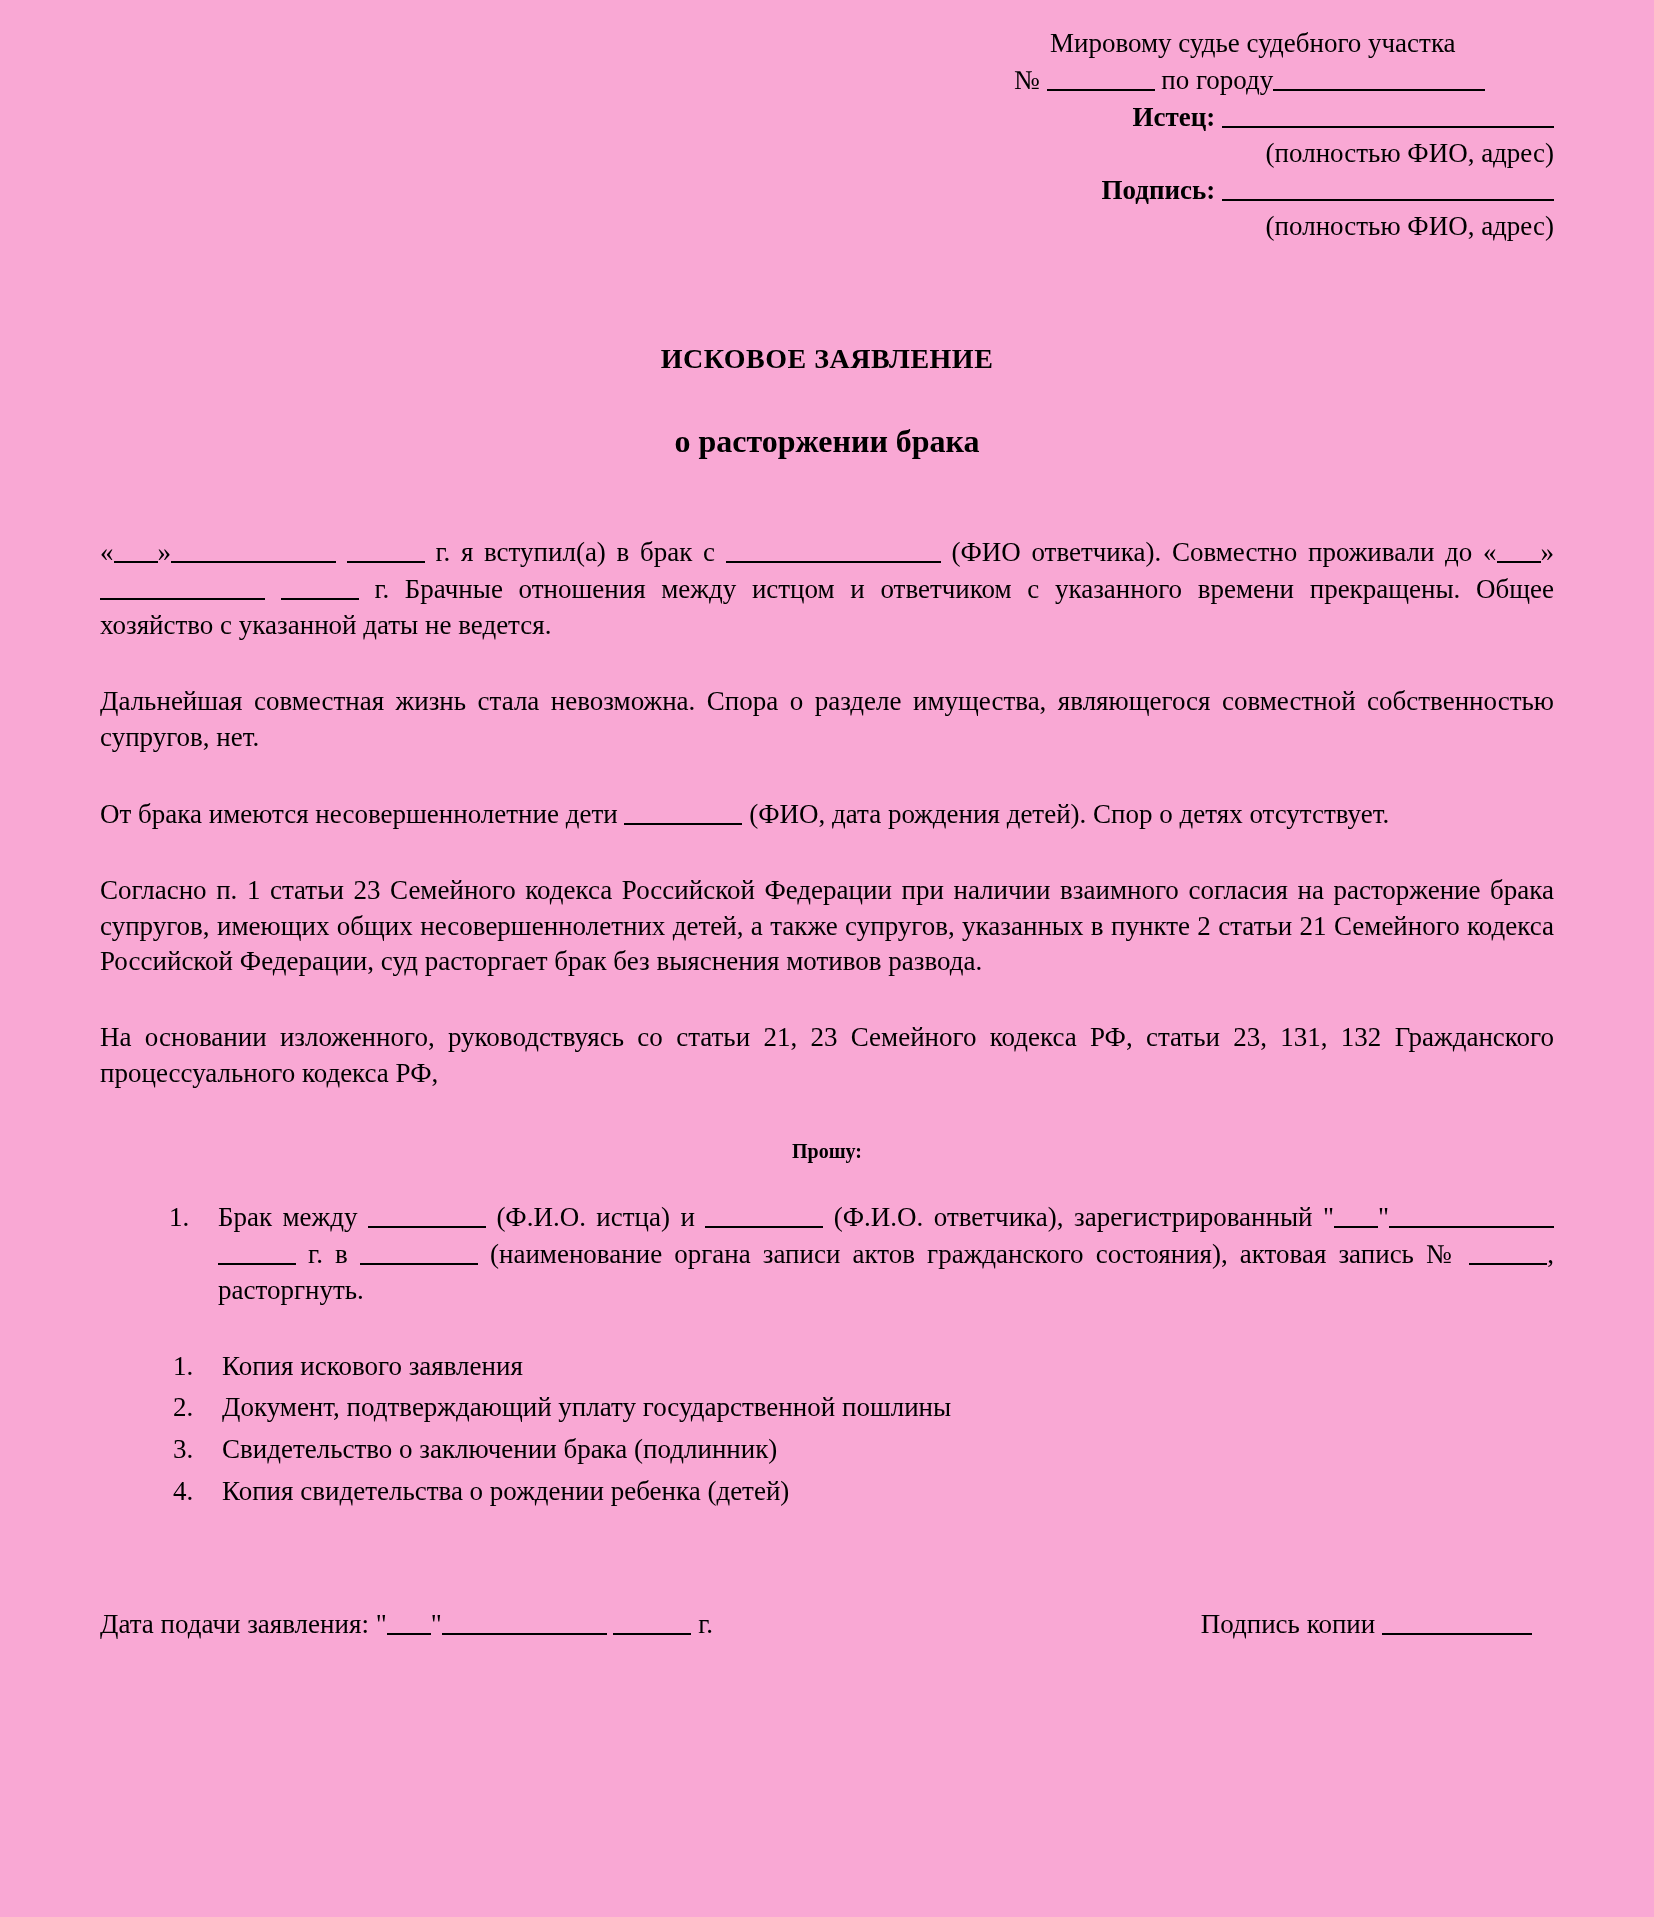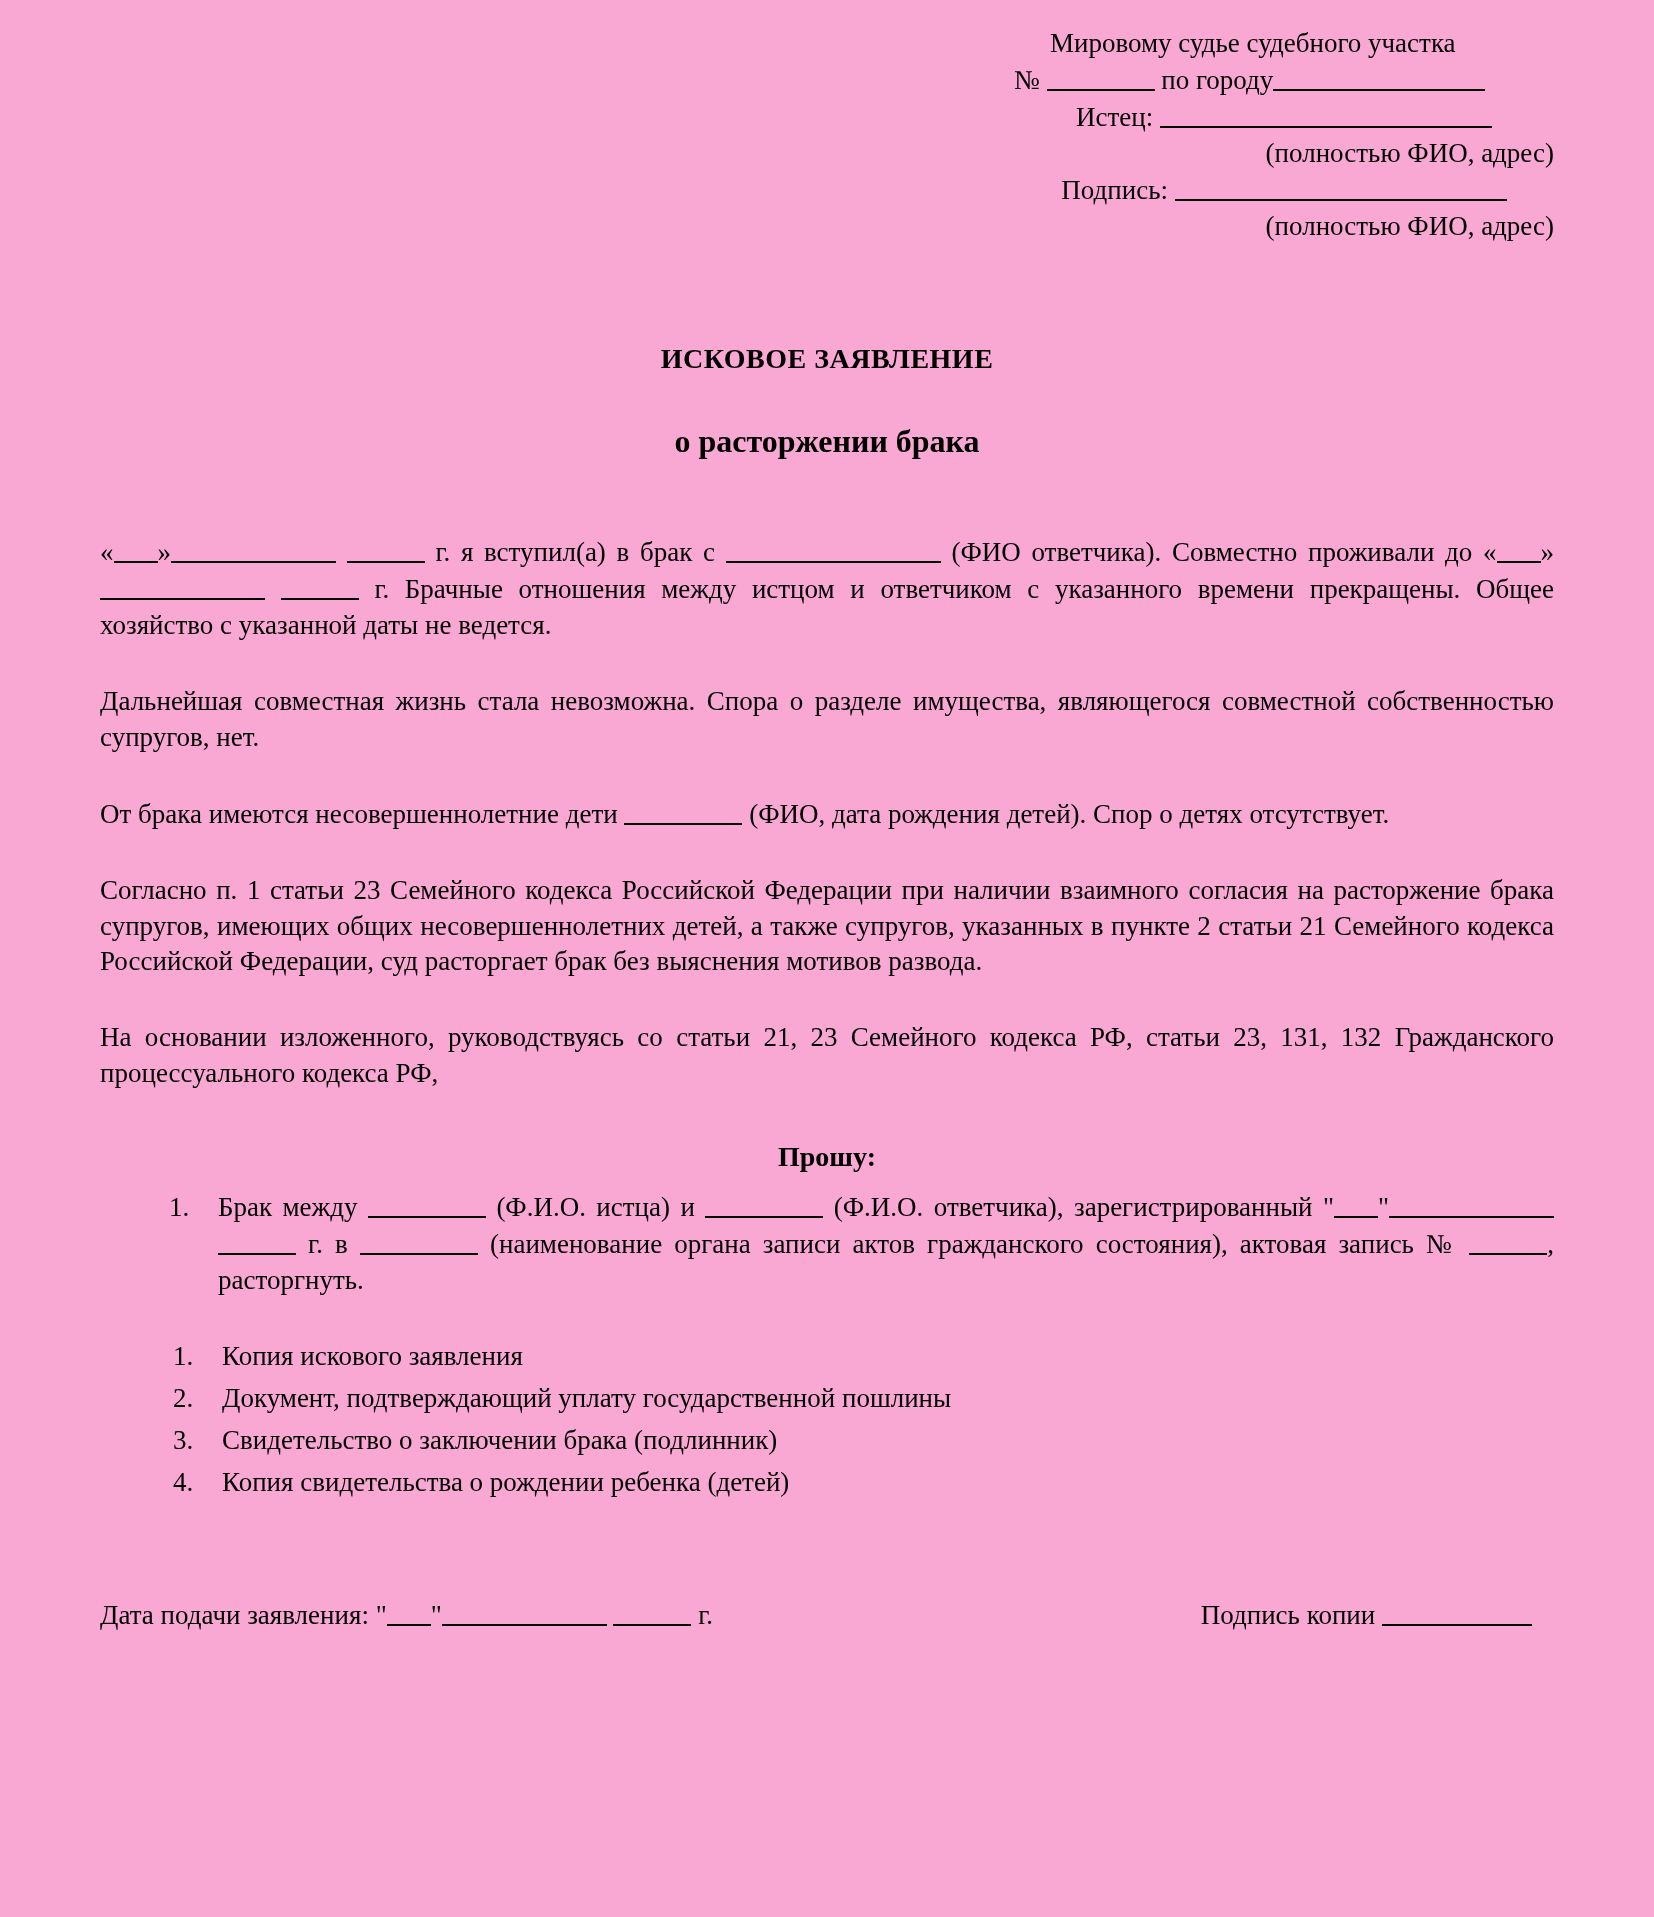--- a/index.html
+++ b/index.html
@@ -38,22 +38,23 @@
     text-indent: 36px;
   }
   .addressee .caption {
     text-align: right;
     white-space: nowrap;
     margin: 0;
     padding: 0;
   }
   .addressee .line-istec,
   .addressee .line-otvet {
-    text-align: center;
-    white-space: nowrap;
+    text-align: right;
+    white-space: nowrap;
+    font-weight: bold;
   }
 
   
   .blank {
     display: inline-block;
     border-bottom: 2px solid #000;
     vertical-align: baseline;
     height: 1.0em;
     margin-bottom: -2px;
   }
@@ -89,22 +90,22 @@
   p.para {
     text-align: justify;
     text-justify: inter-word;
     margin: 0 0 40px 0;
   }
   p.para:last-child { margin-bottom: 0; }
 
   .praise {
     text-align: center;
     font-weight: bold;
-    font-size: 28px;
-    margin: 46px 0 14px 0;
+    font-size: 20px;
+    margin: 46px 0 34px 0;
   }
 
   
   ol.demands {
     margin: 8px 0 0 0;
     padding-left: 96px;
     font-family: Liberation Serif, serif;
   }
   ol.demands > li {
     text-align: justify;

